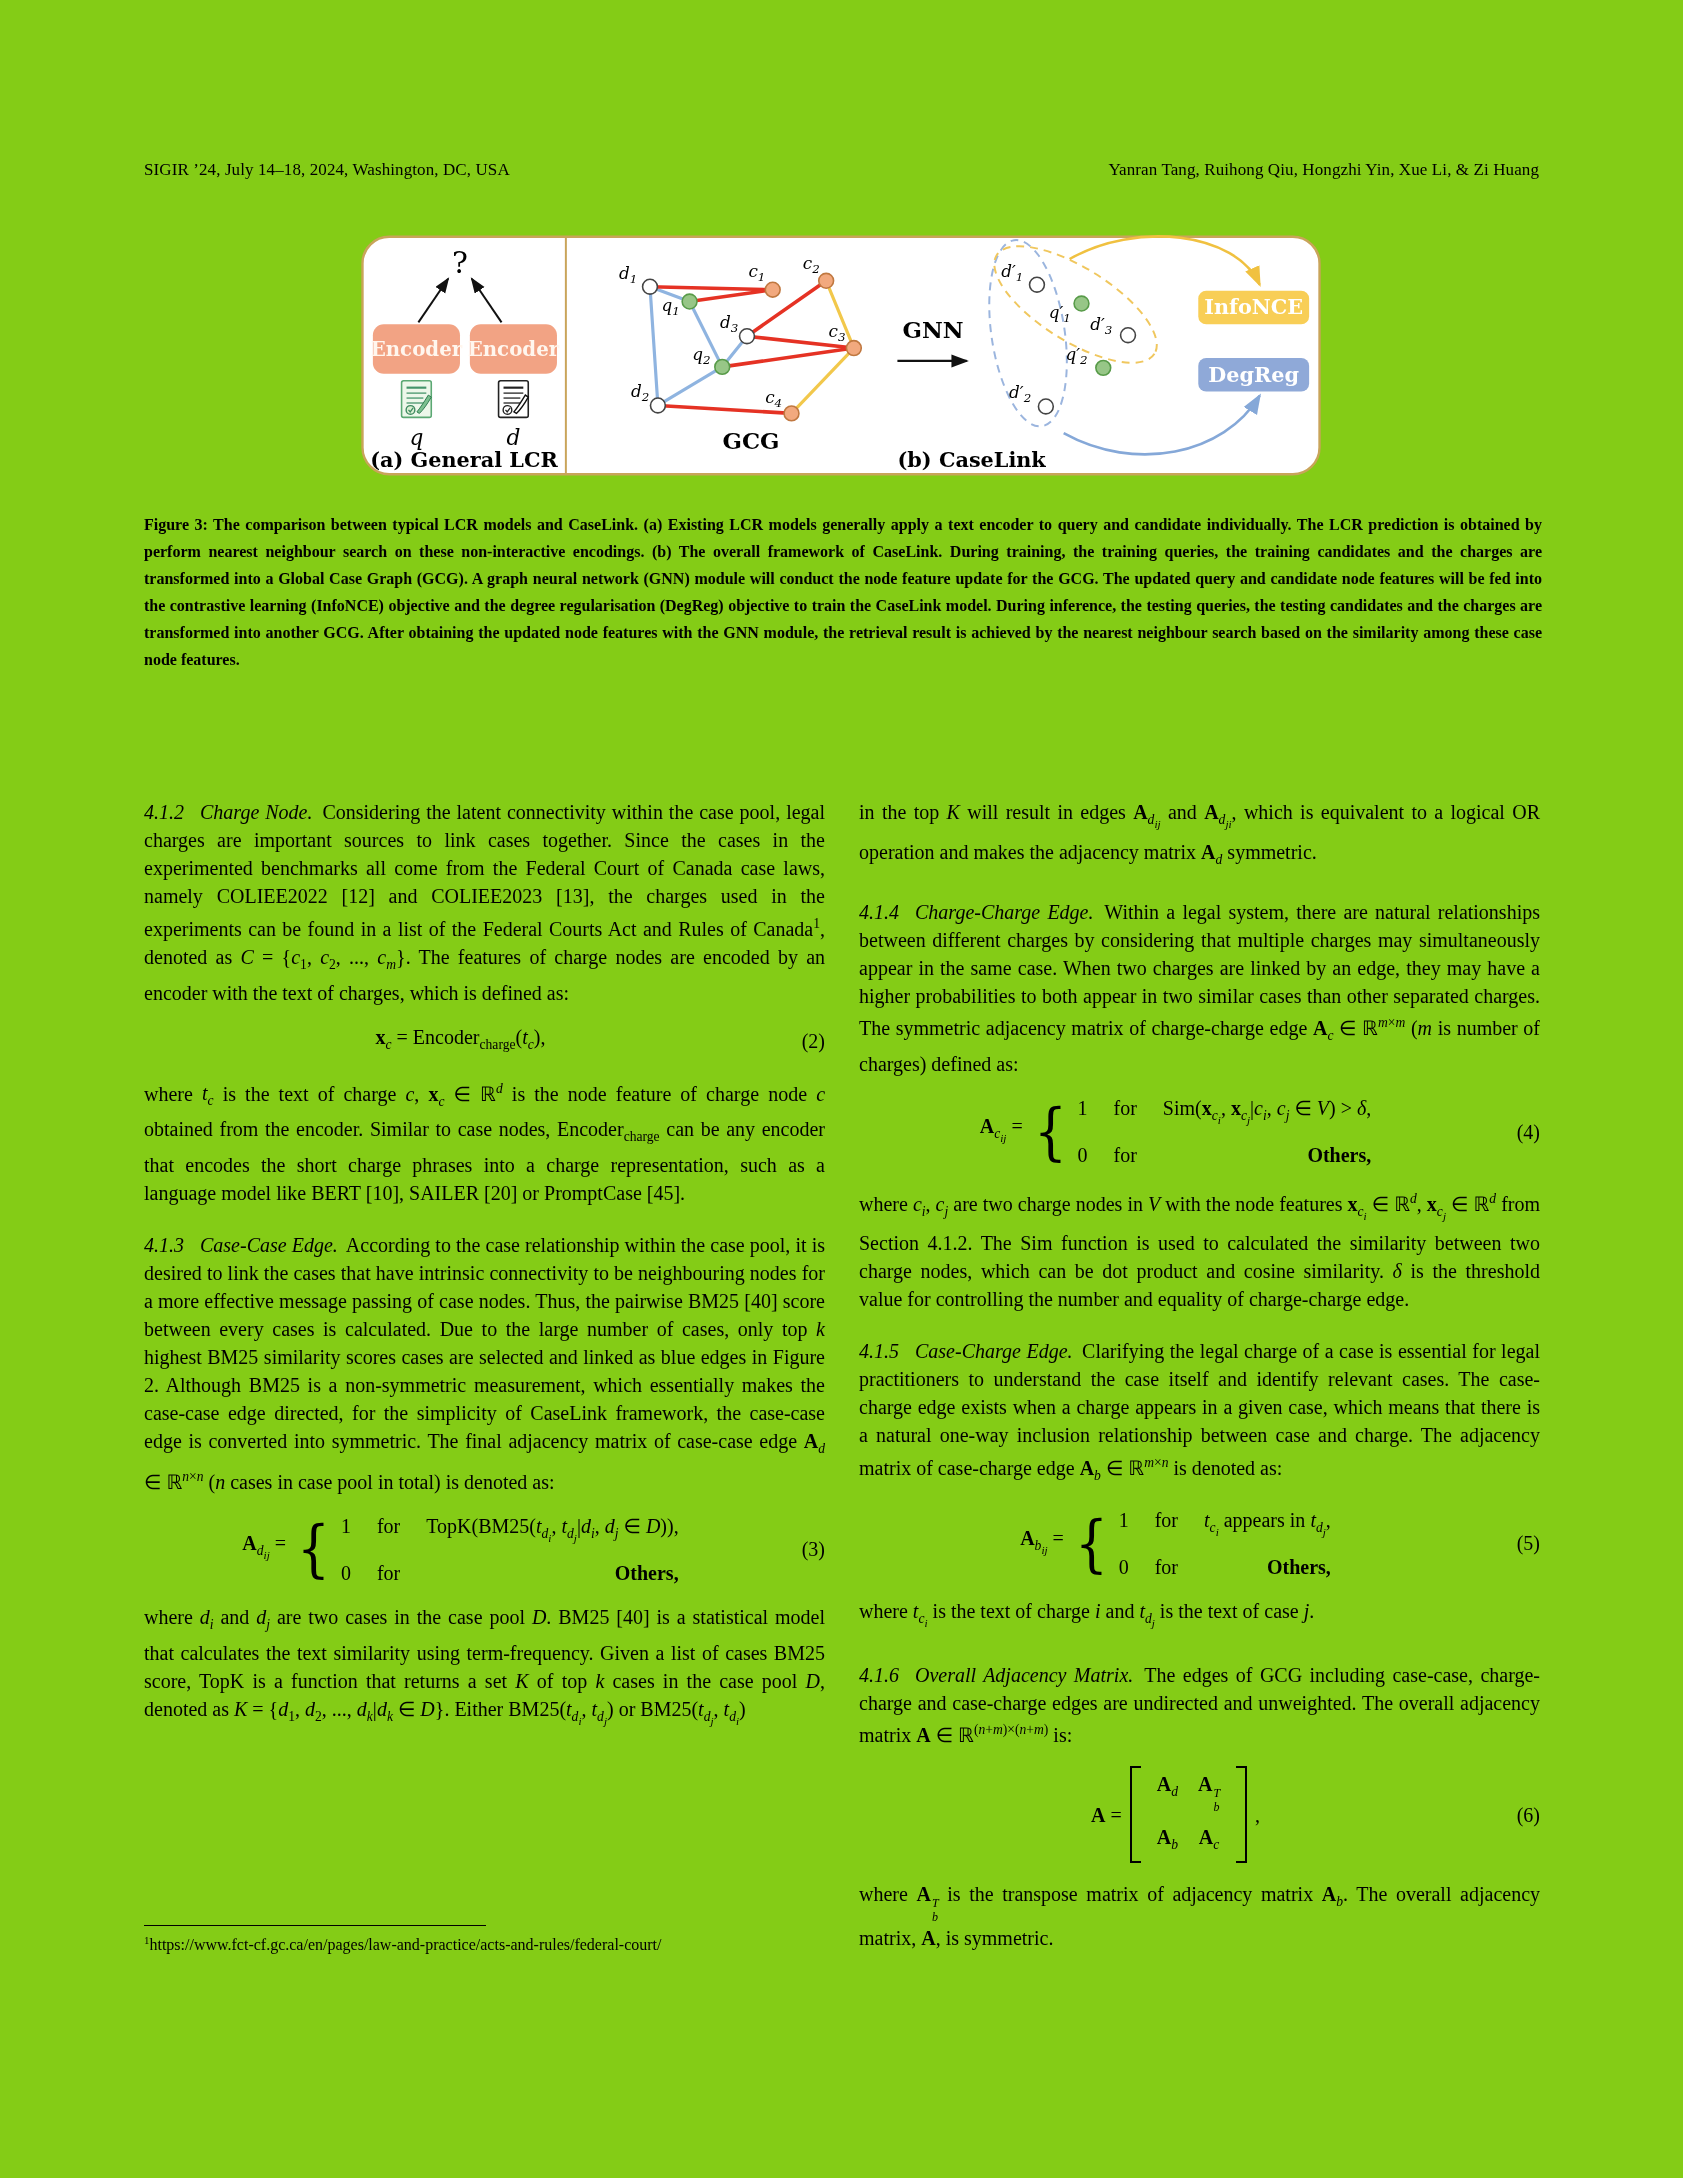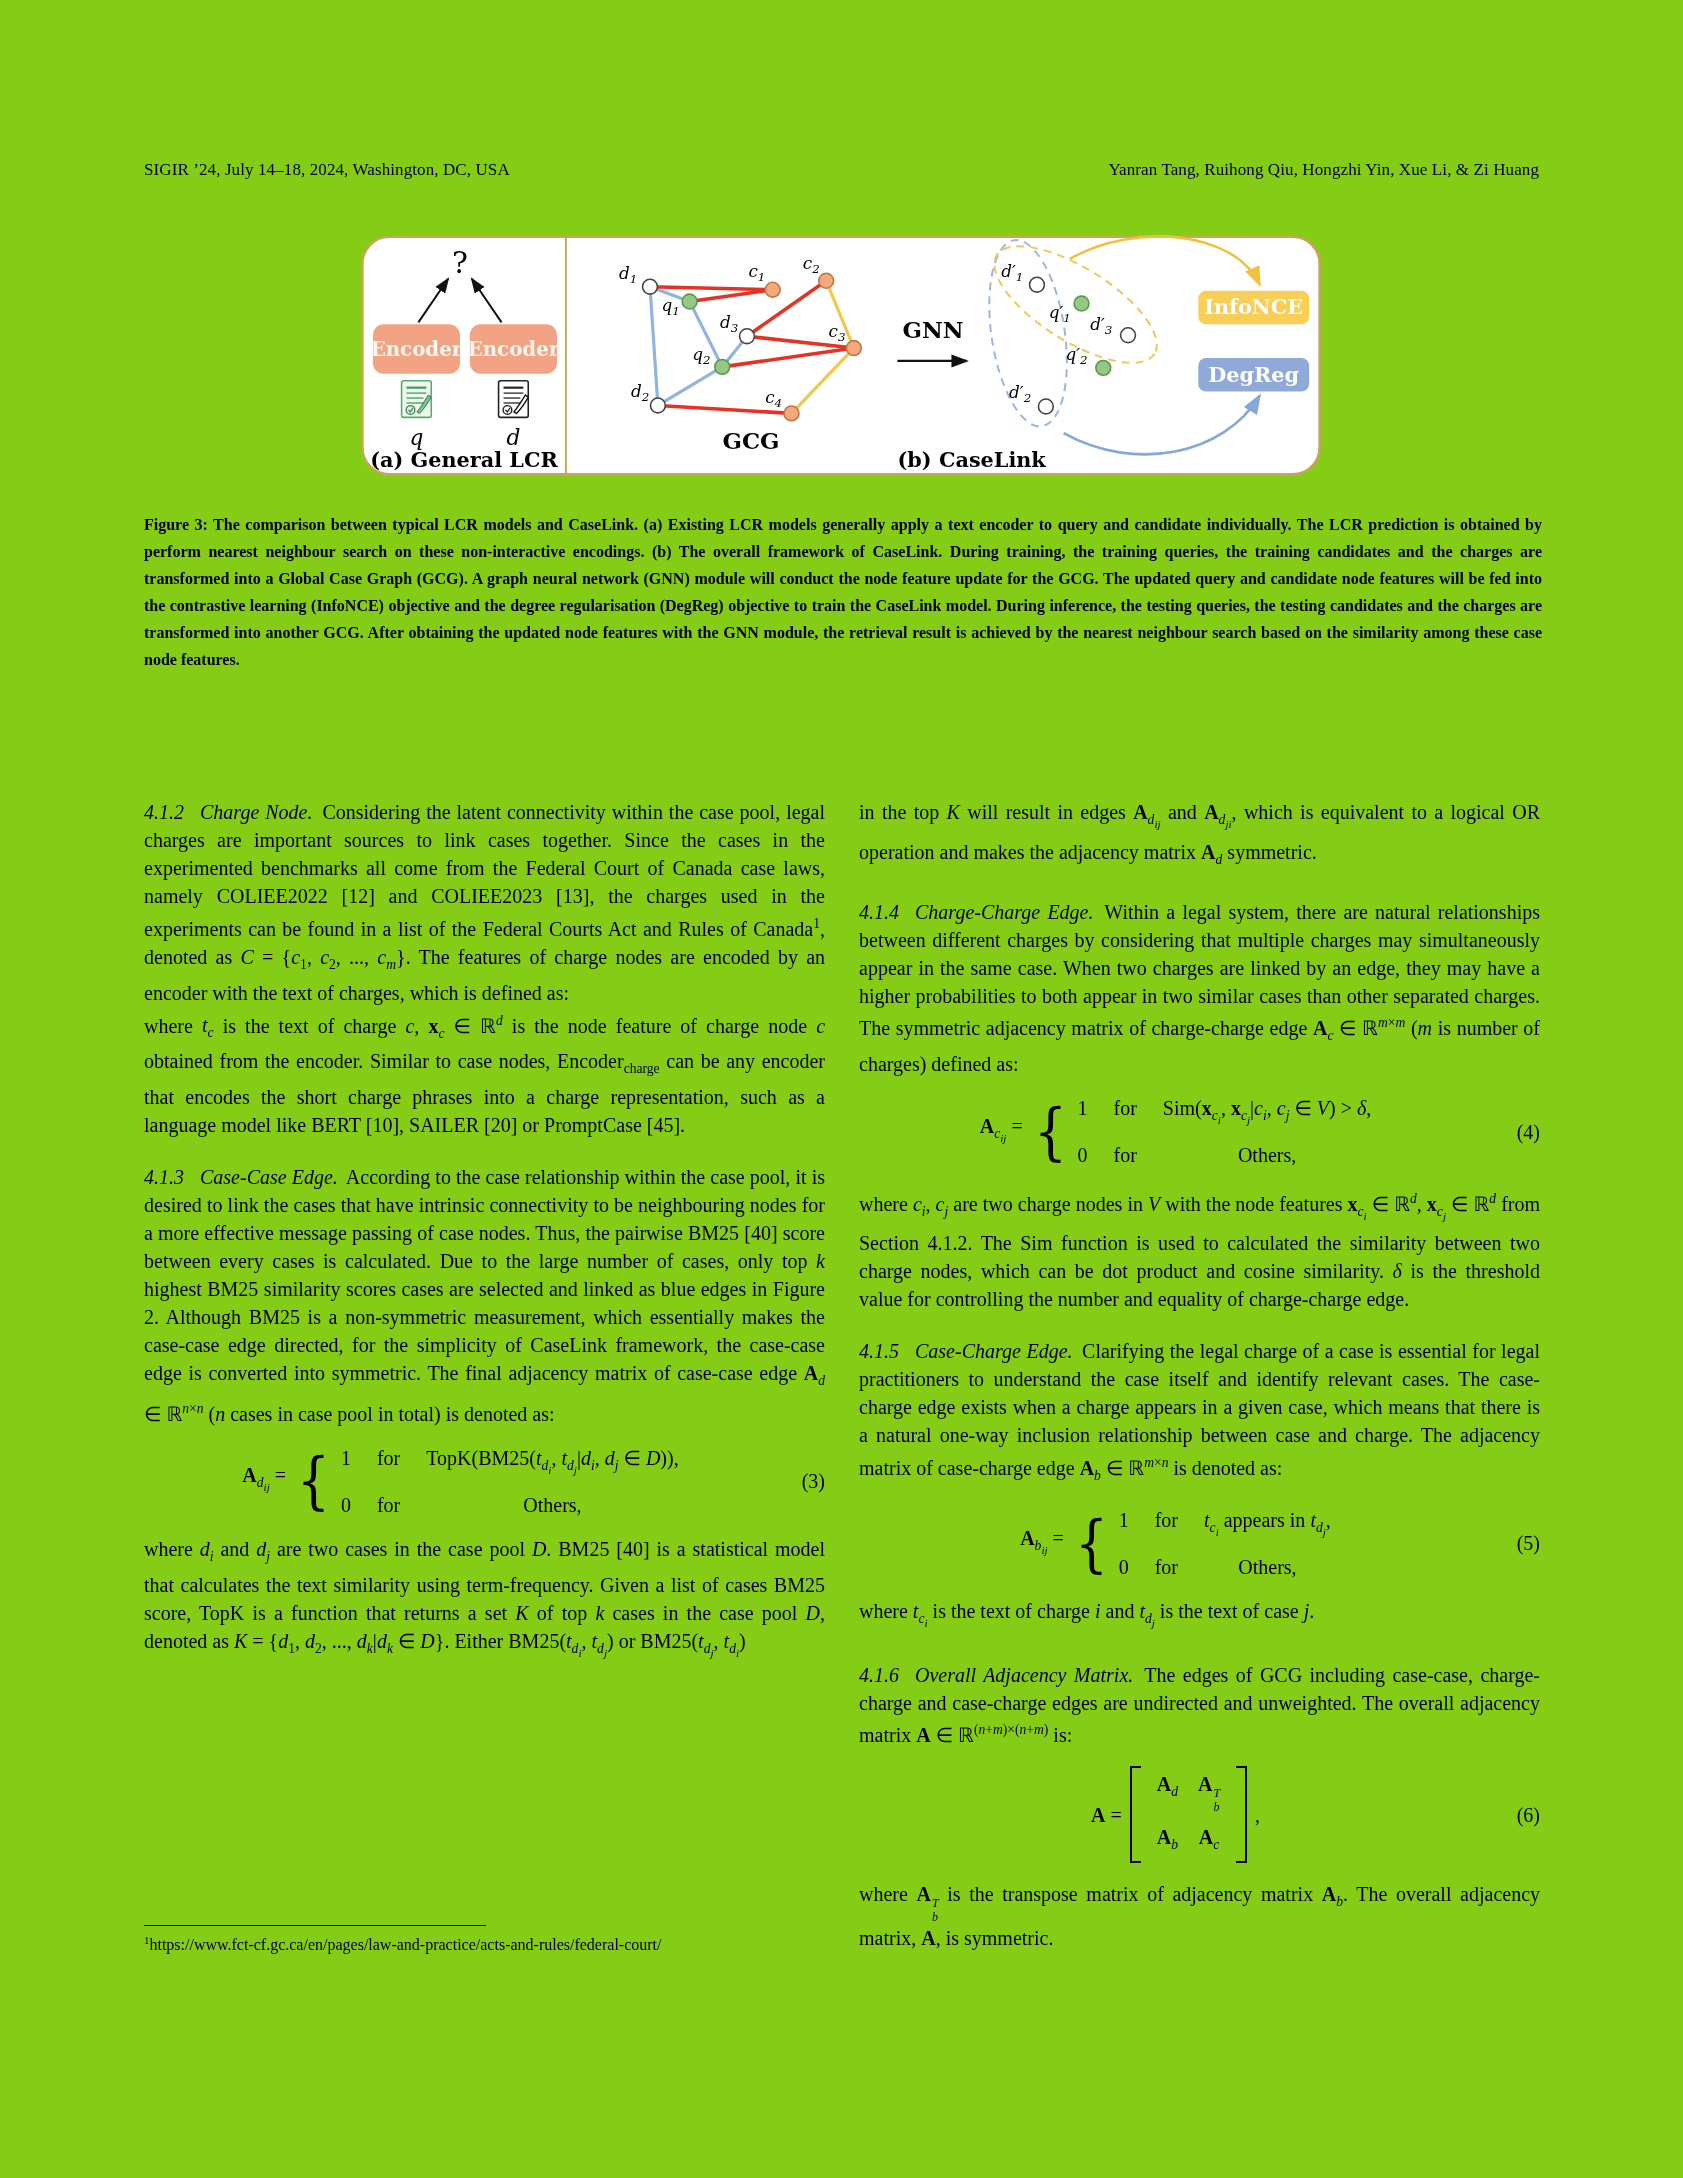--- a/index.html
+++ b/index.html
@@ -28,21 +28,21 @@
   .sect-title { font-style:italic; margin-right:4px; }
   sub { font-size:0.68em; }
   sup { font-size:0.68em; }
   sub sub, sub i sub { font-size:0.82em; }
 
   .eq { display:flex; align-items:center; margin:16px 0; }
   .eq-center { flex:1; display:flex; justify-content:center; align-items:center; gap:8px; }
   .eq-num { width:48px; text-align:right; }
   .brace { font-family:"DejaVu Serif", serif; font-size:61px; font-weight:400; line-height:0.85; transform:scaleX(0.85); }
   .case-grid { display:grid; grid-template-columns:auto auto auto; column-gap:26px; row-gap:7px; align-items:baseline; }
-  .cg-c.right { text-align:center; }
+  .cg-c.right { text-align:right;font-weight:bold; }
   .mbrack { width:9px; align-self:stretch; margin:1px 0; }
   .mbrack.l { border-left:2.4px solid #000; border-top:2.4px solid #000; border-bottom:2.4px solid #000; }
   .mbrack.r { border-right:2.4px solid #000; border-top:2.4px solid #000; border-bottom:2.4px solid #000; }
   .mgrid { display:grid; grid-template-columns:auto auto; column-gap:20px; row-gap:9px; padding:5px 8px; }
   .mgrid span { text-align:center; }
   .ss { display:inline-flex; flex-direction:column; align-items:flex-start; font-size:0.6em; line-height:1.12; vertical-align:-0.5em; margin-left:1px; }
 
   .footnote-rule { position:absolute; left:144px; top:1925px; width:342px; border-top:1.6px solid #000; }
   .footnote { position:absolute; left:144px; top:1934px; font-size:16px; }
   .footnote a { color:#000; text-decoration:none; }
@@ -186,20 +186,26 @@
     </svg>
   </div>
 
   <div class="fig-caption">Figure 3: The comparison between typical LCR models and CaseLink. (a) Existing LCR models generally apply a text encoder to query and candidate individually. The LCR prediction is obtained by perform nearest neighbour search on these non-interactive encodings. (b) The overall framework of CaseLink. During training, the training queries, the training candidates and the charges are transformed into a Global Case Graph (GCG). A graph neural network (GNN) module will conduct the node feature update for the GCG. The updated query and candidate node features will be fed into the contrastive learning (InfoNCE) objective and the degree regularisation (DegReg) objective to train the CaseLink model. During inference, the testing queries, the testing candidates and the charges are transformed into another GCG. After obtaining the updated node features with the GNN module, the retrieval result is achieved by the nearest neighbour search based on the similarity among these case node features.</div>
 
   <div class="col col-left">
     <p class="para">
       <span class="sect-num">4.1.2</span><span class="sect-title">Charge Node.</span> <span>Considering the latent connectivity within the case pool, legal charges are important sources to link cases together. Since the cases in the experimented benchmarks all come from the Federal Court of Canada case laws, namely COLIEE2022 [12] and COLIEE2023 [13], the charges used in the experiments can be found in a list of the Federal Courts Act and Rules of Canada<sup>1</sup>, denoted as <i>C</i> = {<i>c</i><sub>1</sub>, <i>c</i><sub>2</sub>, ..., <i>c<sub>m</sub></i>}. The features of charge nodes are encoded by an encoder with the text of charges, which is defined as:</span>
     </p>
 
+    <div class="eq">
+      <div class="eq-center">
+          <span><b>x</b><sub><i>c</i></sub> = Encoder<sub>charge</sub>(<i>t<sub>c</sub></i>),</span>
+        </div>
+      <span class="eq-num">(2)</span>
+    </div>
 
     <p class="para">where <i>t<sub>c</sub></i> is the text of charge <i>c</i>, <b>x</b><sub><i>c</i></sub> ∈ ℝ<sup><i>d</i></sup> is the node feature of charge node <i>c</i> obtained from the encoder. Similar to case nodes, Encoder<sub>charge</sub> can be any encoder that encodes the short charge phrases into a charge representation, such as a language model like BERT [10], SAILER [20] or PromptCase [45].</p>
 
     <p class="para sect">
       <span class="sect-num">4.1.3</span><span class="sect-title">Case-Case Edge.</span> <span>According to the case relationship within the case pool, it is desired to link the cases that have intrinsic connectivity to be neighbouring nodes for a more effective message passing of case nodes. Thus, the pairwise BM25 [40] score between every cases is calculated. Due to the large number of cases, only top <i>k</i> highest BM25 similarity scores cases are selected and linked as blue edges in Figure 2. Although BM25 is a non-symmetric measurement, which essentially makes the case-case edge directed, for the simplicity of CaseLink framework, the case-case edge is converted into symmetric. The final adjacency matrix of case-case edge <b>A</b><sub><i>d</i></sub> ∈ ℝ<sup><i>n</i>×<i>n</i></sup> (<i>n</i> cases in case pool in total) is denoted as:</span>
     </p>
 
     <div class="eq">
       <div class="eq-center">
         <span><b>A</b><sub><i>d<sub>ij</sub></i></sub> =</span>

